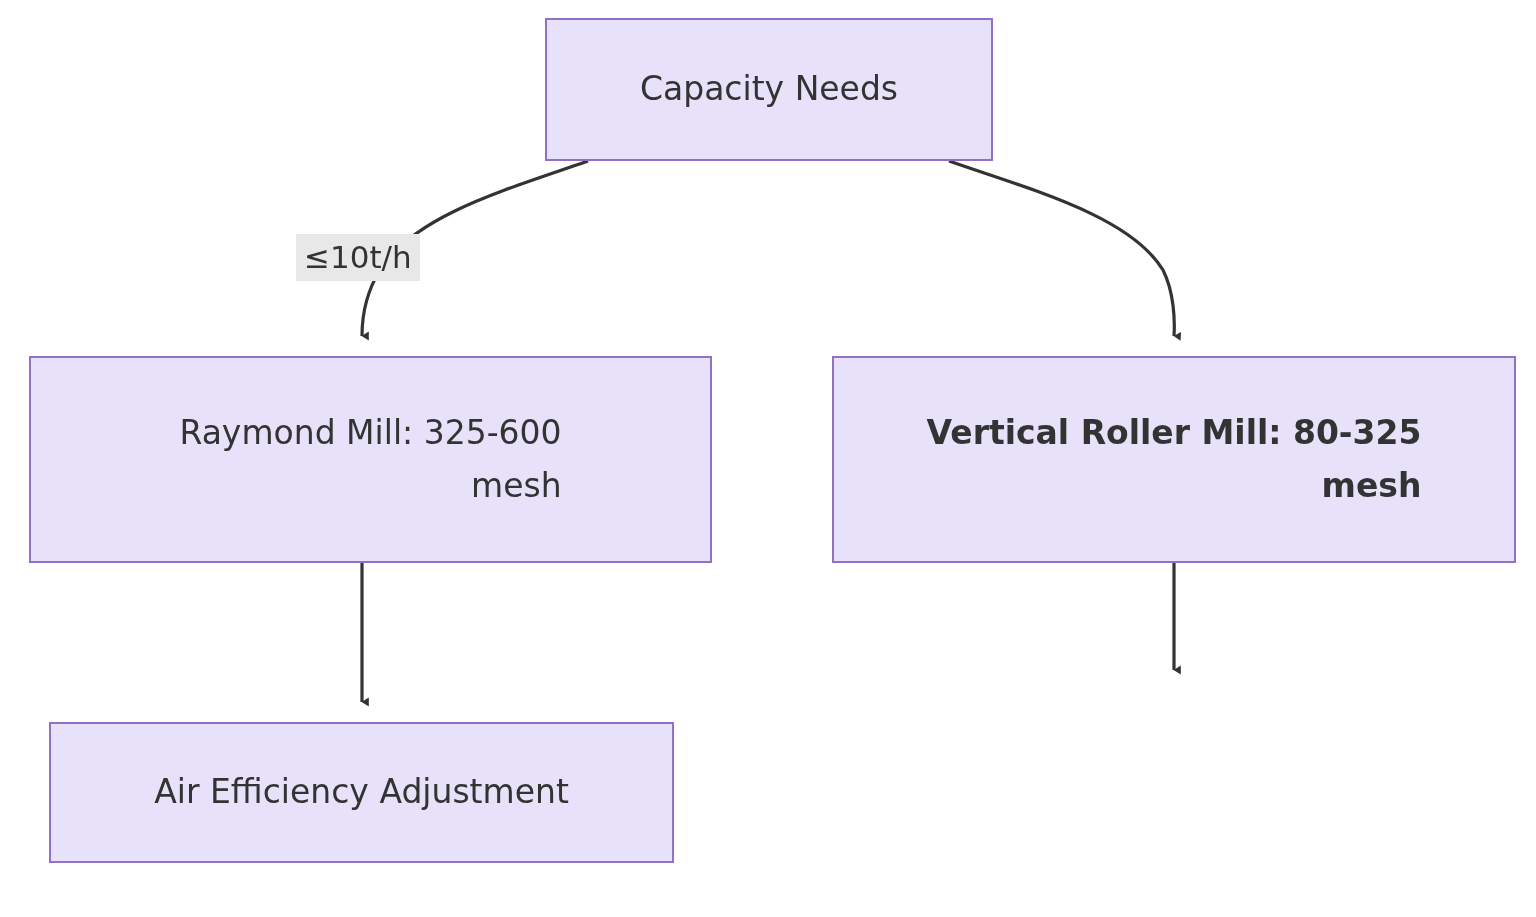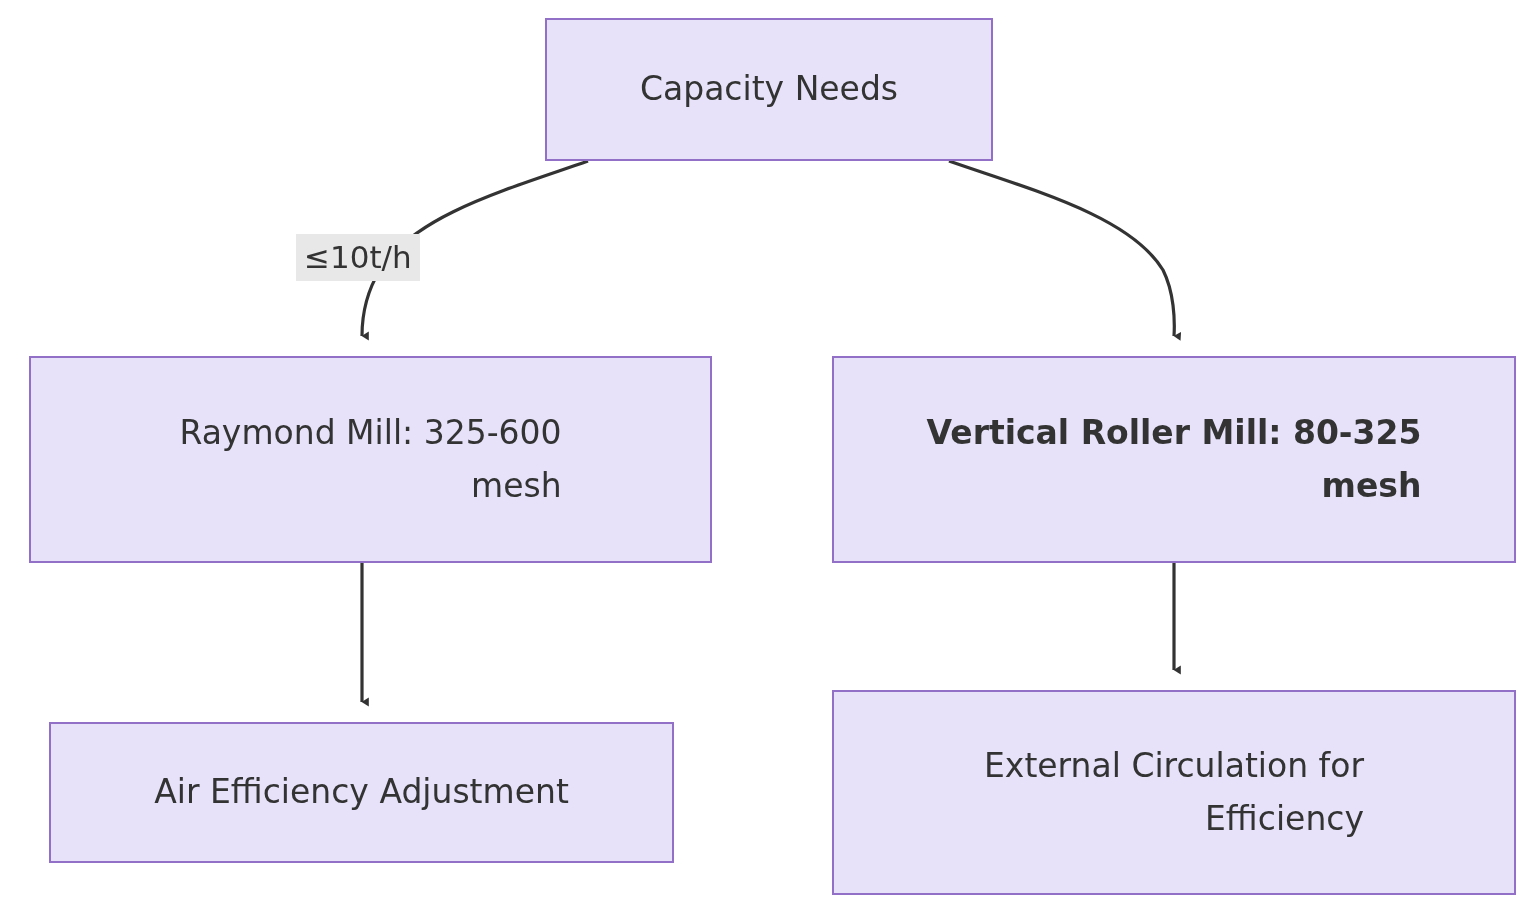--- a/index.html
+++ b/index.html
@@ -116,21 +116,17 @@
 
   <div class="node" id="node-vertical-roller-mill">
     <span class="node-label">Vertical Roller Mill: 80-325
 mesh</span>
   </div>
 
   <div class="node" id="node-air-classifier">
     <span class="node-label">Air Efficiency Adjustment</span>
   </div>
 
-  <div class="node" id="node-external-circulation">
-    <span class="node-label">External Circulation for
-Efficiency</span>
-  </div>
 
   <div class="edge-label" id="edge-label-left">≤10t/h</div>
 
 
 </div>
 
 </body></html>

